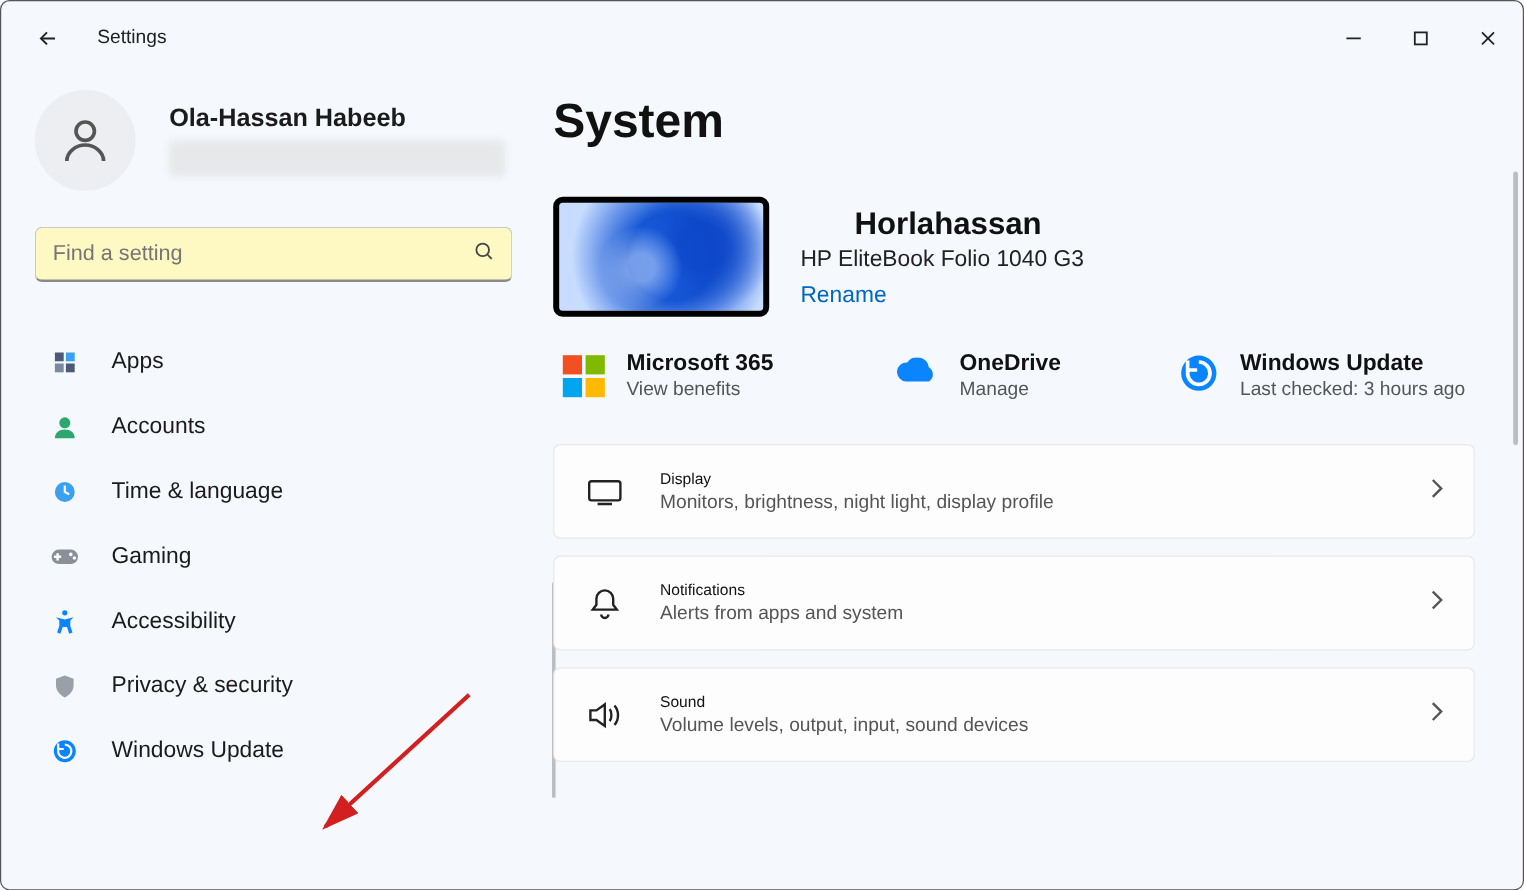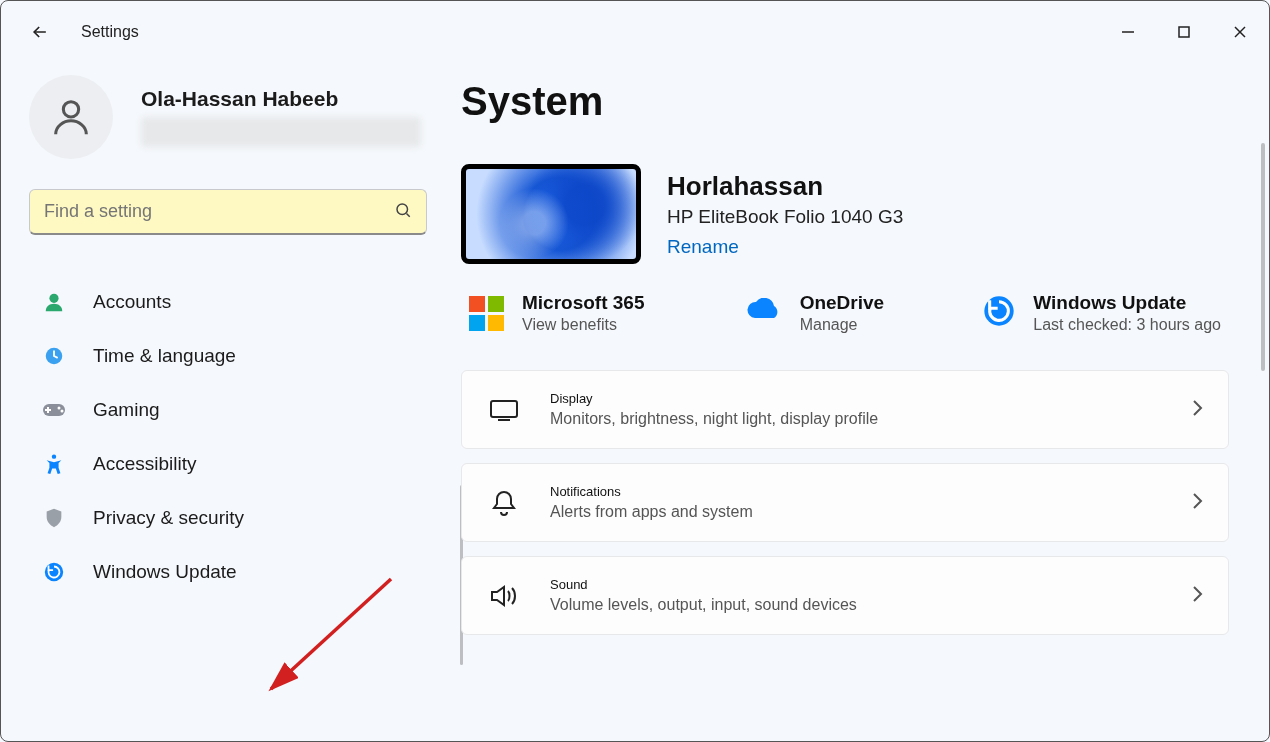--- a/index.html
+++ b/index.html
@@ -60,21 +60,21 @@
   .device-thumb {
     width:180px; height:100px; border:5px solid #000; border-radius:8px; overflow:hidden;
     background: radial-gradient(circle at 55% 50%, #2d7dff 0%, #1758d6 35%, #c7dcff 80%);
     position:relative;
   }
   .device-thumb::after{
     content:""; position:absolute; inset:0;
     background: radial-gradient(circle at 40% 60%, rgba(255,255,255,0.4) 0 10%, transparent 30%),
                 radial-gradient(circle at 70% 40%, rgba(12,70,200,0.9) 0 15%, transparent 45%);
   }
-  .device-name { font-size:26px; font-weight:600; color:#111; }
+  .device-name { font-size:26px; font-weight:600; color:#111;margin-left:45px; }
   .device-model { font-size:19px; color:#222; margin-top:4px; }
   .rename-link { font-size:19px; color:#0067c0; margin-top:8px; cursor:pointer; }
   
   .status-row { display:flex; gap: 10px; margin-bottom:30px; }
   .status-card { display:flex; align-items:center; gap:18px; padding: 6px 8px; }
   .status-card .txt .t { font-size:19px; font-weight:600; color:#111; }
   .status-card .txt .s { font-size:16px; color:#555; margin-top:2px; }
   .ms-logo { display:grid; grid-template-columns:16px 16px; grid-template-rows:16px 16px; gap:3px; }
   .ms-logo span:nth-child(1){background:#f25022;} .ms-logo span:nth-child(2){background:#7fba00;}
   .ms-logo span:nth-child(3){background:#00a4ef;} .ms-logo span:nth-child(4){background:#ffb900;}
@@ -147,20 +147,31 @@
       <input class="search-input" placeholder="Find a setting" style="">
       <span class="search-icon">
         <svg width="18" height="18" viewBox="0 0 24 24" fill="none" stroke="currentColor" stroke-width="2">
             <circle cx="11" cy="11" r="7"></circle>
             <line x1="21" y1="21" x2="16.65" y2="16.65"></line>
           </svg>
       </span>
     </div>
 
     <div class="nav">
+      <div class="nav-item">
+        <span class="icon-slot">
+          <svg width="22" height="22" viewBox="0 0 24 24">
+              <rect x="3" y="3" width="8" height="8" fill="#4a5a78"></rect>
+              <rect x="13" y="3" width="8" height="8" fill="#3aa0f0"></rect>
+              <rect x="3" y="13" width="8" height="8" fill="#7a88a0"></rect>
+              <rect x="13" y="13" width="8" height="8" fill="#4a5a78"></rect>
+            </svg>
+        </span>
+        <span>Apps</span>
+      </div>
       <div class="nav-item">
         <span class="icon-slot">
           <svg width="22" height="22" viewBox="0 0 24 24">
               <circle cx="12" cy="8" r="5" fill="#2aa86e"></circle>
               <path d="M3 22c0-5 4-8 9-8s9 3 9 8" fill="#2aa86e"></path>
             </svg>
         </span>
         <span>Accounts</span>
       </div>
       <div class="nav-item">

